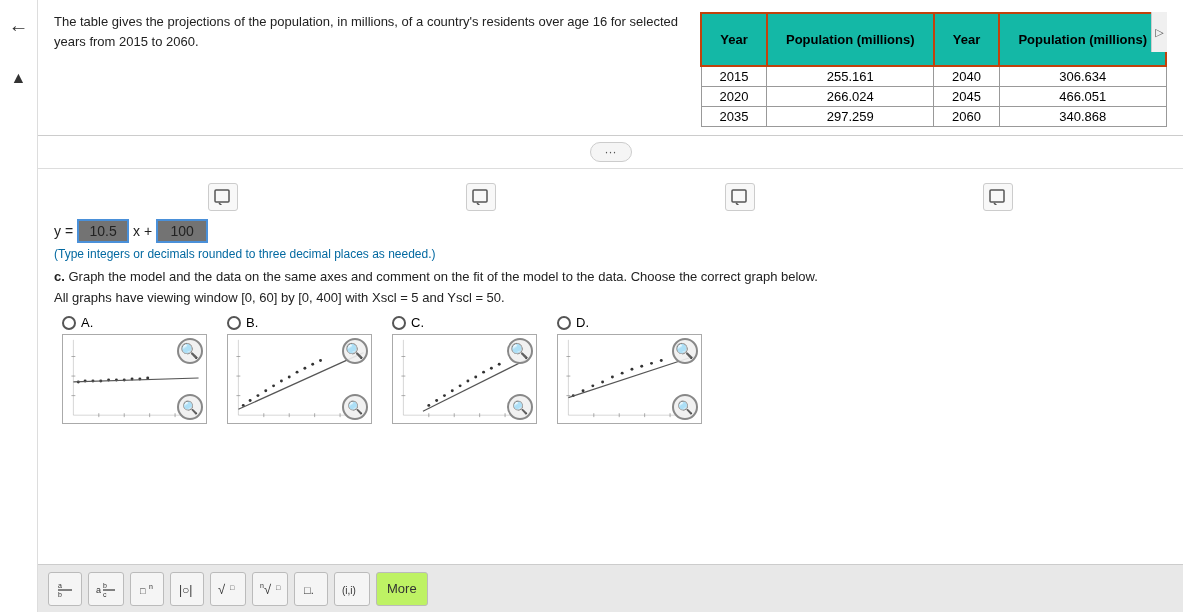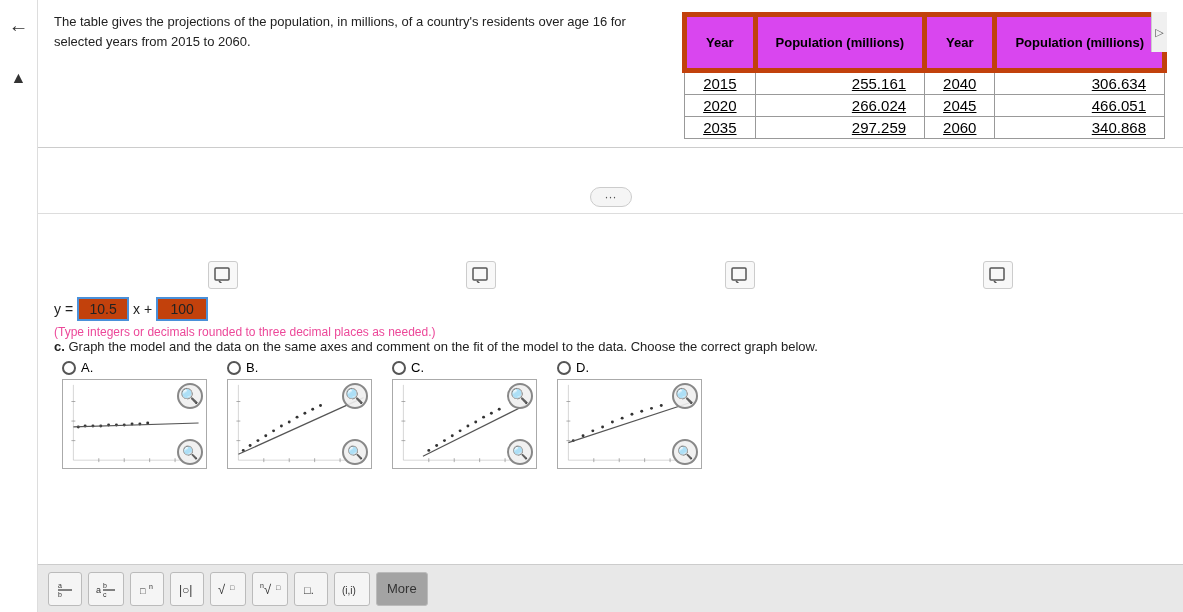--- a/index.html
+++ b/index.html
@@ -46,21 +46,20 @@
       margin-top: 16px;
     }
 
     
     .content-area {
       flex: 1;
       display: flex;
       flex-direction: column;
       background: #fff;
       position: relative;
-      gap: 33px;
     }
 
     
     .top-section {
       display: flex;
       padding: 12px 16px 8px 16px;
       gap: 20px;
       border-bottom: 1px solid #ccc;
     }
 
@@ -78,34 +77,33 @@
     .problem-text-area .answer-parts {
       margin-top: 4px;
     }
 
     .data-table {
       border-collapse: collapse;
       font-size: 13px;
     }
 
     .data-table th {
-      background: #d946ef;
-      border: 5px solid #c2410c;
+      background: #14b8a6;
+      border: 2px solid #c2410c;
       padding: 18px 18px;
       font-weight: bold;
       text-align: center;
       font-size: 13px;
     }
 
     .data-table td {
       border: 1px solid #999;
       padding: 2px 18px;
-      text-align: right;
-      font-size: 15px;
-      text-decoration: underline;
+      text-align: center;
+      font-size: 13px;
     }
 
     
     .expand-row {
       display: flex;
       justify-content: center;
       padding: 6px 0;
       border-bottom: 1px solid #ddd;
     }
 
@@ -172,31 +170,32 @@
       color: #222;
     }
 
     .equation-input {
       border: 2px solid #4a90d9;
       padding: 2px 6px;
       font-size: 14px;
       width: 52px;
       text-align: center;
       color: #222;
-      background: #c2410c;
+      background: #737373;
     }
 
     .equation-static {
       font-size: 14px;
       color: #222;
     }
 
     .equation-note {
       font-size: 12px;
-      color: #ec4899;
+      color: #0369a1;
+      margin-bottom: 8px;
     }
 
     
     .part-c {
       font-size: 13px;
       color: #222;
       margin-bottom: 6px;
     }
 
     .part-c b {
@@ -247,21 +246,21 @@
       align-items: center;
       justify-content: center;
       font-size: 14px;
       color: #333;
     }
 
     .toolbar-more-btn {
       height: 34px;
       padding: 0 10px;
       border: 1px solid #bbb;
-      background: #a3a3a3;
+      background: #bef264;
       border-radius: 3px;
       cursor: pointer;
       display: flex;
       align-items: center;
       justify-content: center;
       font-size: 13px;
       color: #333;
     }
 
     .spacer { flex: 1; }
@@ -451,20 +450,21 @@
         <input class="equation-input" type="text" value="10.5" style="">
         <span class="equation-static">x +</span>
         <input class="equation-input" type="text" value="100" style="">
       </div>
       <div class="equation-note">(Type integers or decimals rounded to three decimal places as needed.)</div>
 
       <div class="part-c">
         <b>c.</b>
         <span>Graph the model and the data on the same axes and comment on the fit of the model to the data. Choose the correct graph below.</span>
       </div>
+      <div class="viewing-window-note">All graphs have viewing window [0, 60] by [0, 400] with Xscl = 5 and Yscl = 50.</div>
 
       <div class="graph-choices-row">
 
         <div class="graph-choice-item">
           <div class="radio-label-row">
             <div class="radio-btn"></div>
             <span>A.</span>
           </div>
           <div class="graph-img-container">
             <svg class="graph-svg" viewBox="0 0 145 90">

